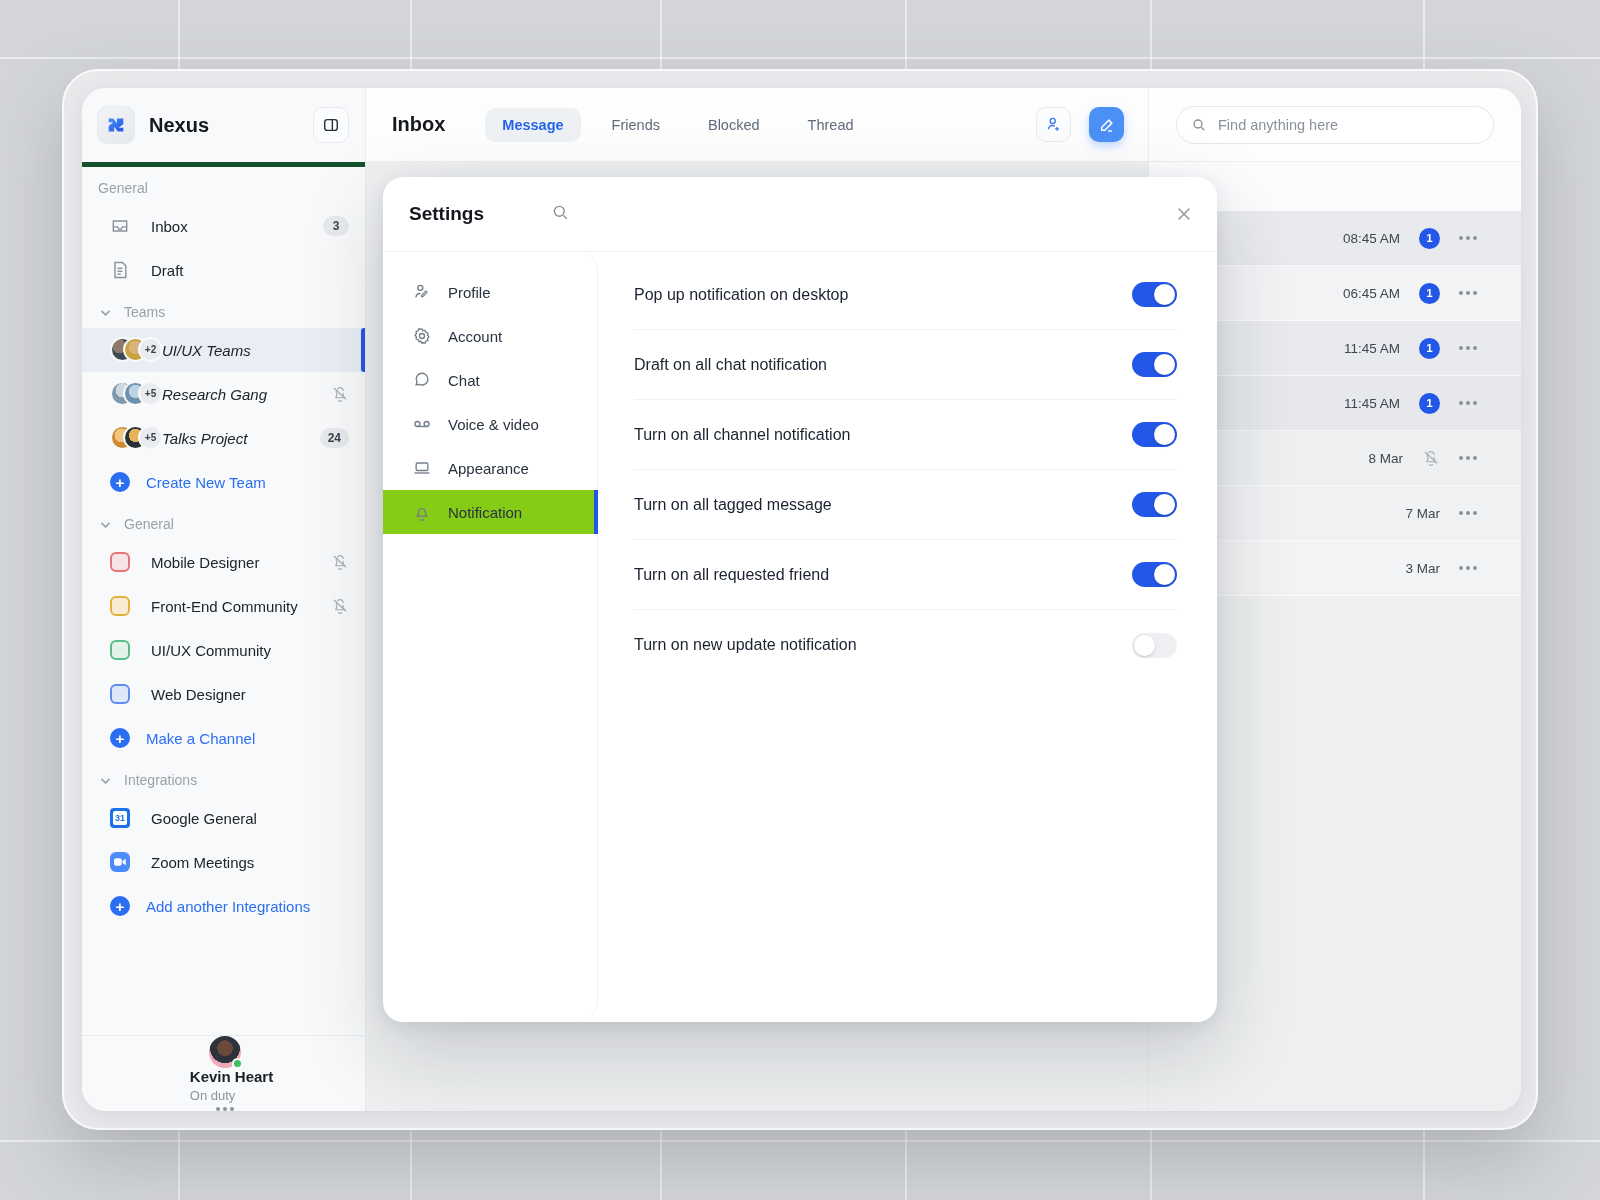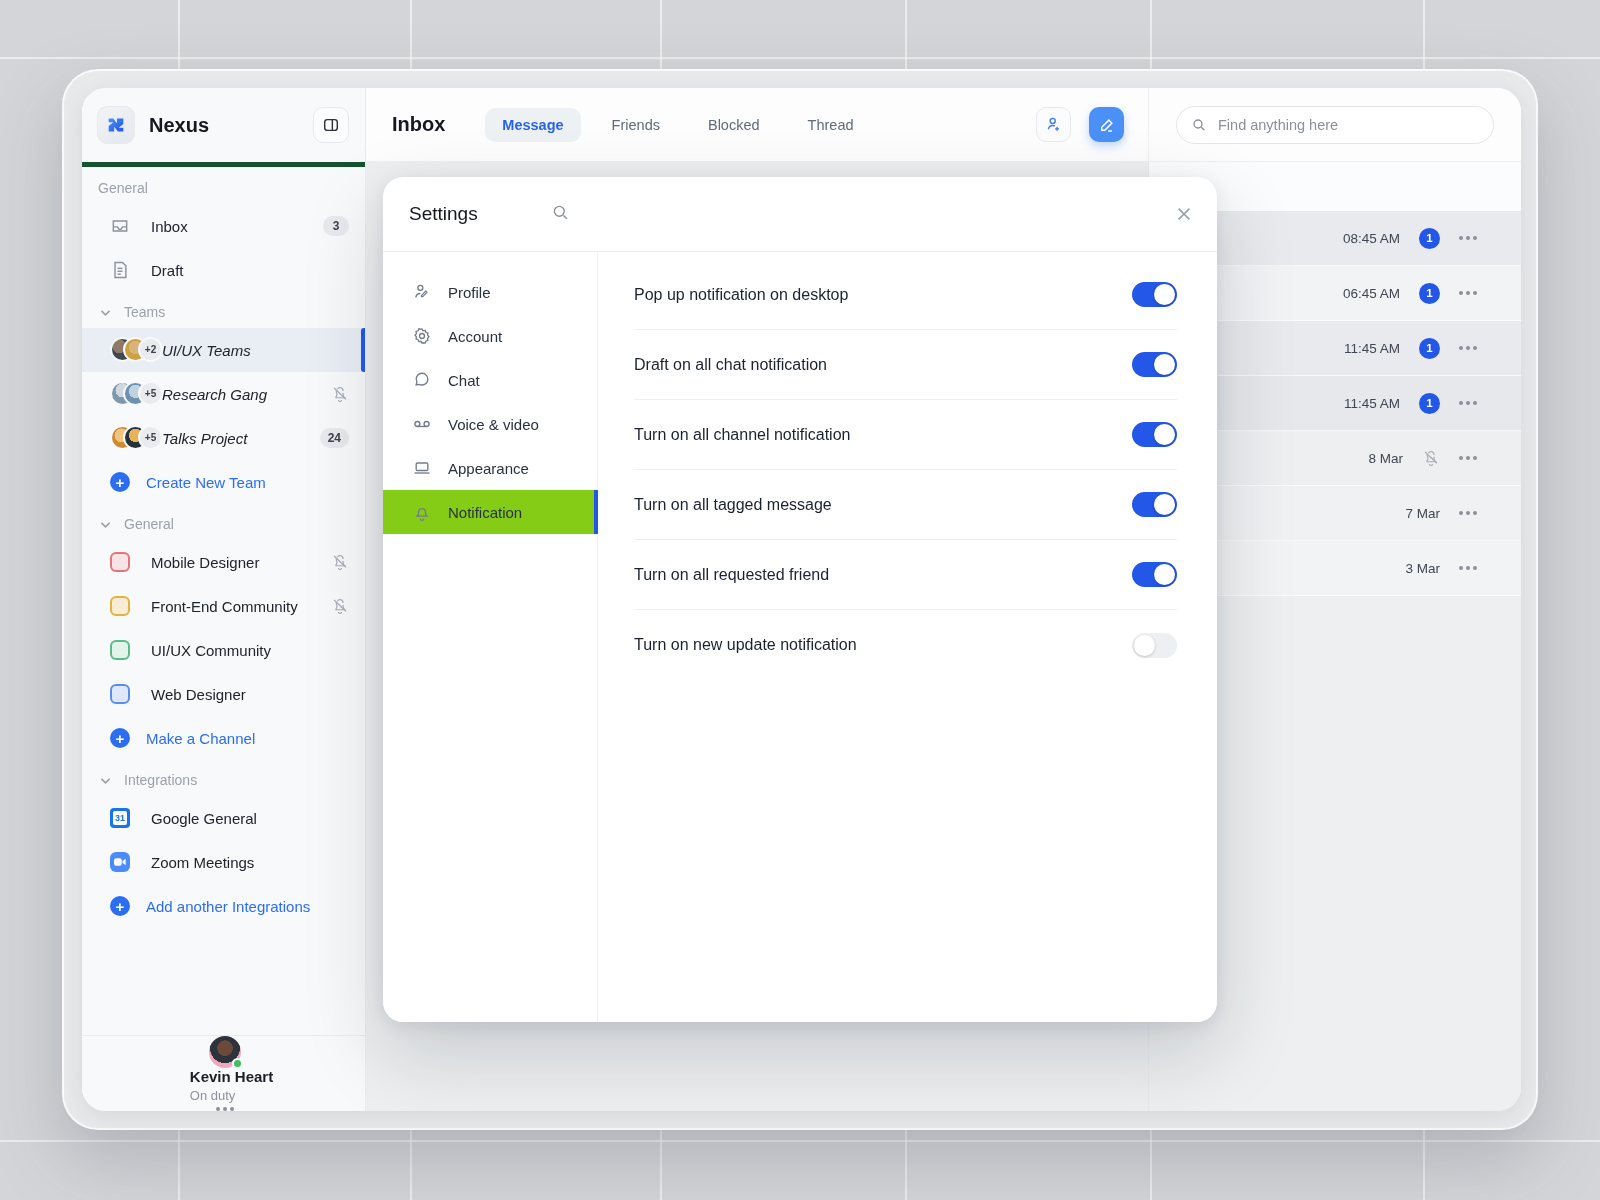--- a/index.html
+++ b/index.html
@@ -117,26 +117,26 @@
   .lrow .b1{width:21px;height:21px;border-radius:50%;background:#2257e7;color:#fff;font-size:11.5px;
         font-weight:700;display:flex;align-items:center;justify-content:center;}
   .lrow .b1:empty{display:none;}
   .s1{background:#e8eaed;} .s2{background:#f2f3f5;} .s3{background:#e8eaed;} .s4{background:#e6e8eb;}
   .s5{background:#edeff1;} .s6{background:#f0f1f3;} .s7{background:#f2f3f4;}
 
   
   .modal{position:absolute;left:301px;top:89px;width:834px;height:845px;border-radius:20px;background:#fff;
          box-shadow:0 30px 80px rgba(20,28,45,.18),0 4px 18px rgba(20,28,45,.08);}
   .modal-head{position:relative;height:74px;border-bottom:1px solid #eef0f2;display:flex;align-items:center;}
-  .m-title{font-size:19px;font-weight:400;color:#15181f;margin-left:26px;}
+  .m-title{font-size:19px;font-weight:700;color:#15181f;margin-left:26px;}
   .m-search{position:absolute;left:168px;top:26px;color:#8a919c;display:flex;}
   .m-close{position:absolute;left:786px;top:22px;width:30px;height:30px;display:flex;align-items:center;
            justify-content:center;color:#9ca3af;cursor:pointer;}
   .modal-body{position:absolute;top:74px;left:0;right:0;bottom:0;display:flex;}
-  .m-nav{width:215px;border-right:1px solid #eef0f2;box-sizing:border-box;padding-top:19px;flex:none;}
+  .m-nav{width:215px;border-right:1px solid #eef0f2;box-sizing:border-box;padding-top:19px;flex:none;border-radius:21px;}
   .nav-item{position:relative;height:44px;display:flex;align-items:center;padding-left:29px;cursor:pointer;color:#737d8a;}
   .nav-item .nlabel{font-size:15px;color:#2a3240;margin-left:16px;font-weight:500;}
   .nav-item.active{background:#84cc16;}
   .nav-item.active::after{content:"";position:absolute;right:-1px;top:0;bottom:0;width:4px;background:#2257e7;}
   .m-content{flex:1;padding:9px 40px 0 36px;}
   .srow{height:70px;display:flex;align-items:center;justify-content:space-between;
         border-bottom:1px solid #eef0f2;box-sizing:border-box;}
   .srow:last-child{border-bottom:0;}
   .srow .slabel{font-size:16px;color:#1b2330;}
   .toggle{position:relative;width:45px;height:25px;border-radius:13px;background:#edeff2;flex:none;cursor:pointer;

